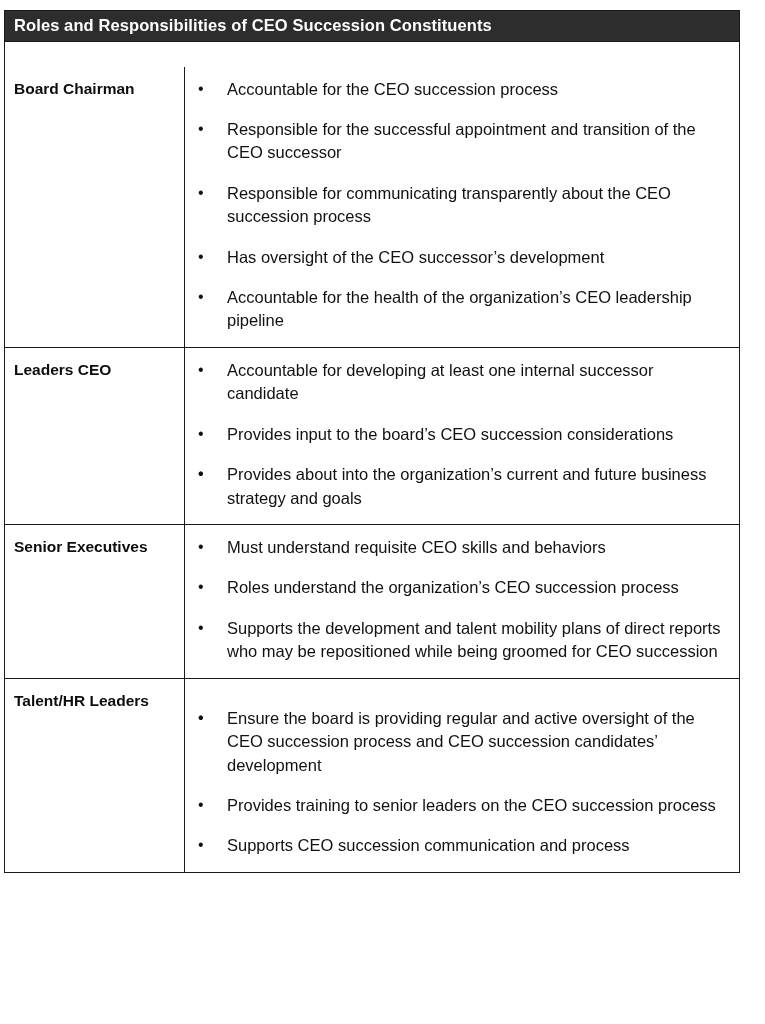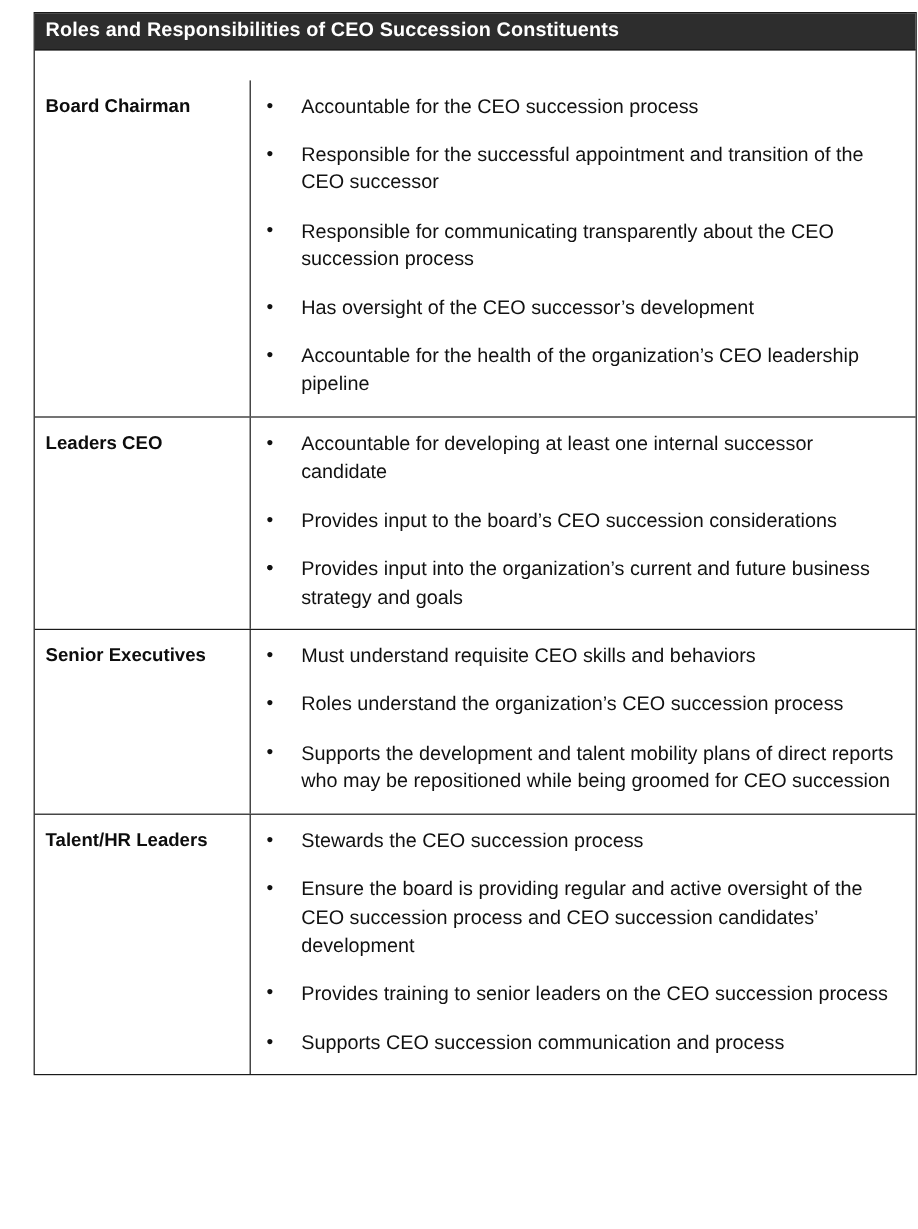--- a/index.html
+++ b/index.html
@@ -10,21 +10,21 @@
   }
   body {
     width: 765px;
     height: 1024px;
     font-family: "Liberation Sans", sans-serif;
     -webkit-font-smoothing: antialiased;
   }
 
   #table-wrap {
     position: absolute;
-    left: 28px;
+    left: 4px;
     top: 10px;
     width: 736px;              
     box-sizing: border-box;
     border: 1px solid #1a1a1a;
     background: #ffffff;
   }
 
   
   .title-bar {
     background: #2d2d2d;
@@ -125,21 +125,21 @@
       </div>
       <div class="role-row">
         <div class="role-label-cell">
           <div class="role-label">Leaders CEO</div>
         </div>
         <div class="role-items-cell">
           <ul class="bullets">
             <li><span class="bullet-glyph">•</span><span class="bullet-text">Accountable for developing at least one internal successor candidate</span></li>
             <li><span class="bullet-glyph">•</span><span class="bullet-text">Provides input to the board’s CEO succession considerations</span></li>
             <li><span class="bullet-glyph">•</span></li>
-            <li><span class="bullet-glyph">•</span><span class="bullet-text">Provides input into the organization’s current and future business strategy and goals</span></li>
+            <li><span class="bullet-glyph">•</span><span class="bullet-text">Provides about into the organization’s current and future business strategy and goals</span></li>
           </ul>
         </div>
       </div>
       <div class="role-row">
         <div class="role-label-cell">
           <div class="role-label">Senior Executives</div>
         </div>
         <div class="role-items-cell">
           <ul class="bullets">
             <li><span class="bullet-glyph">•</span><span class="bullet-text">Must understand requisite CEO skills and behaviors</span></li>
@@ -147,21 +147,21 @@
             <li><span class="bullet-glyph">•</span><span class="bullet-text">Supports the development and talent mobility plans of direct reports who may be repositioned while being groomed for CEO succession</span></li>
           </ul>
         </div>
       </div>
       <div class="role-row">
         <div class="role-label-cell">
           <div class="role-label">Talent/HR Leaders</div>
         </div>
         <div class="role-items-cell">
           <ul class="bullets">
-            <li><span class="bullet-glyph">•</span><span class="bullet-text">Stewards the CEO succession process</span></li>
+            <li><span class="bullet-glyph">•</span></li>
             <li><span class="bullet-glyph">•</span><span class="bullet-text">Ensure the board is providing regular and active oversight of the CEO succession process and CEO succession candidates’ development</span></li>
             <li><span class="bullet-glyph">•</span><span class="bullet-text">Provides training to senior leaders on the CEO succession process</span></li>
             <li><span class="bullet-glyph">•</span><span class="bullet-text">Supports CEO succession communication and process</span></li>
           </ul>
         </div>
       </div>
     </div>
 
 </div>
 

